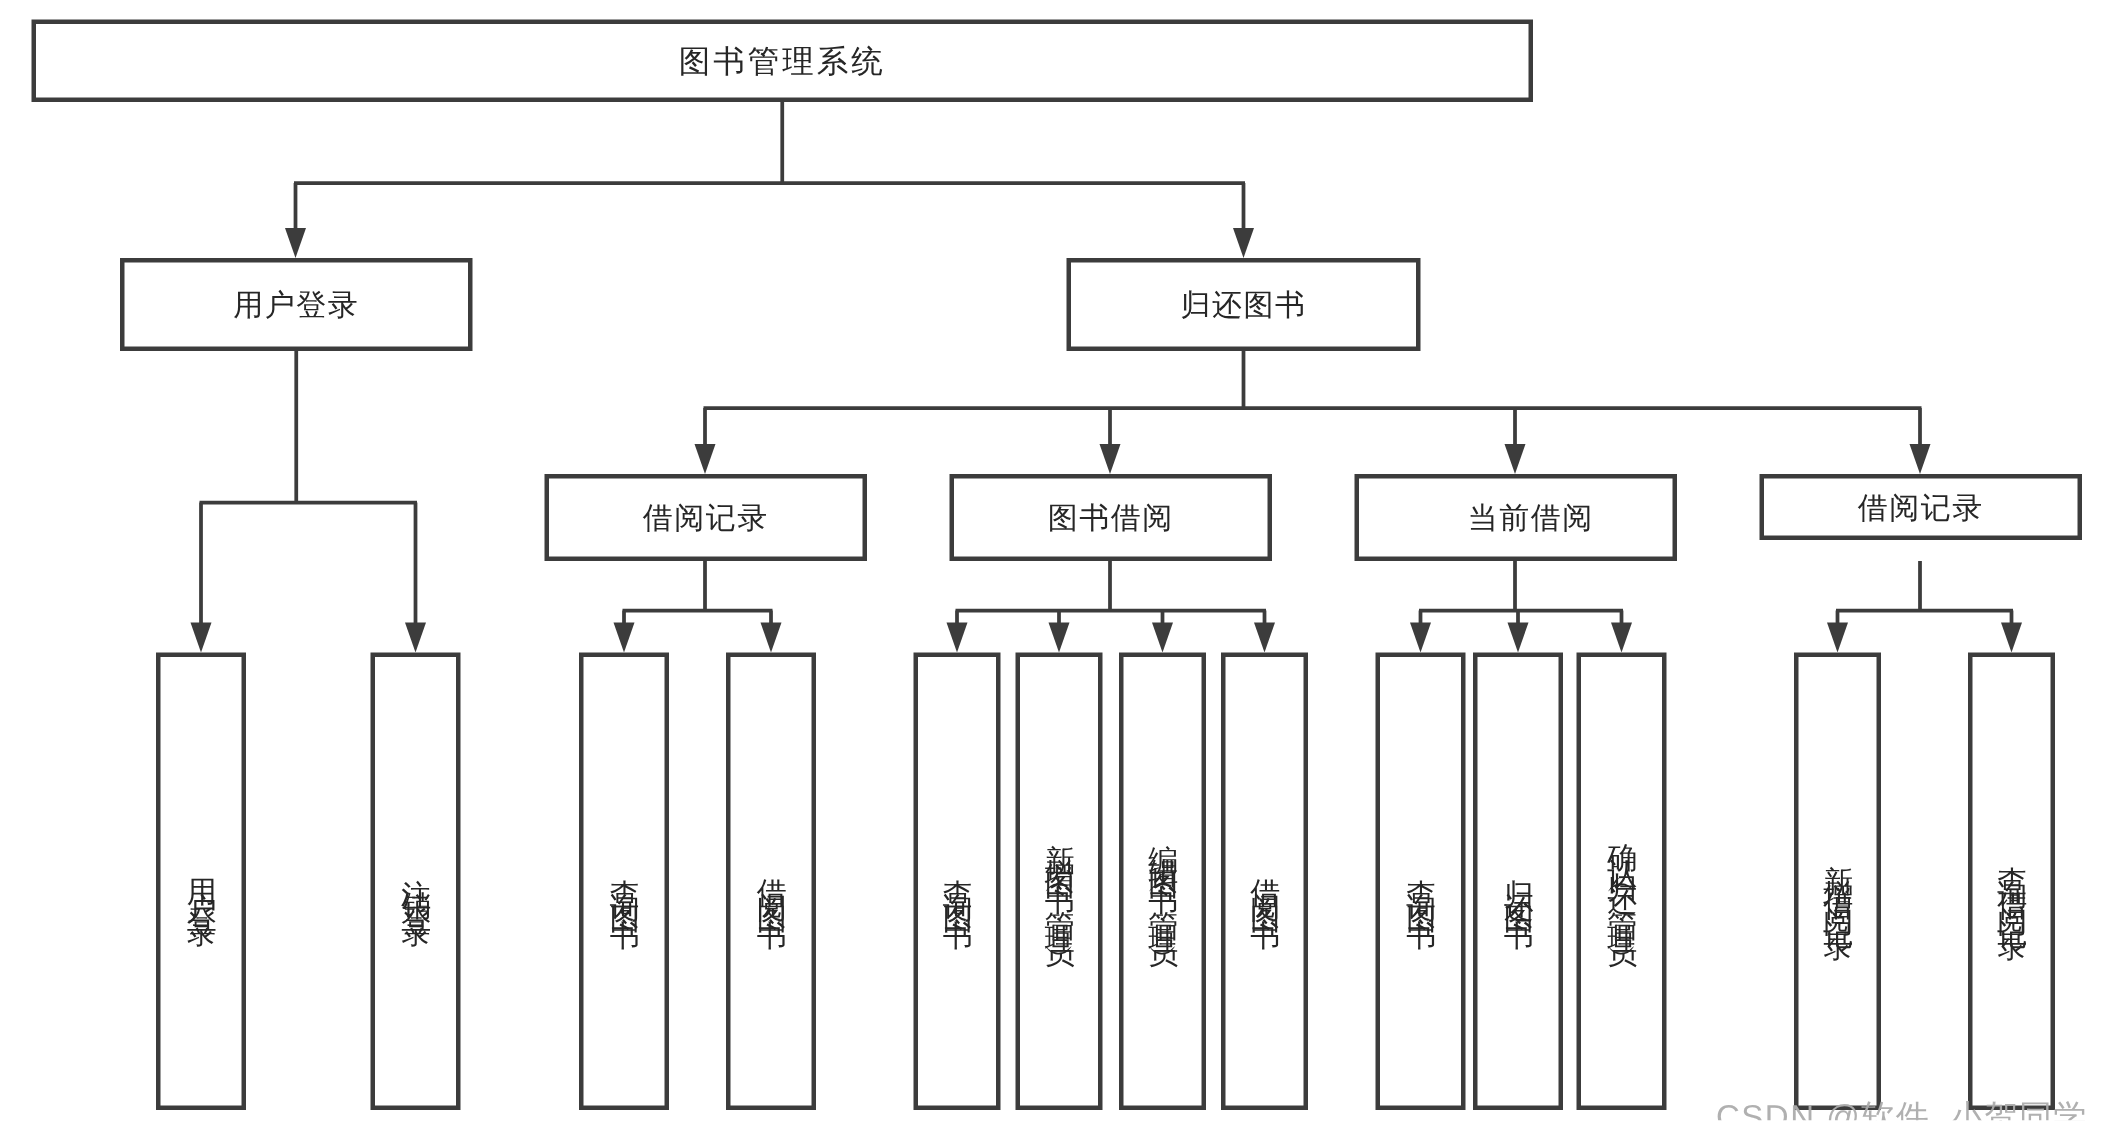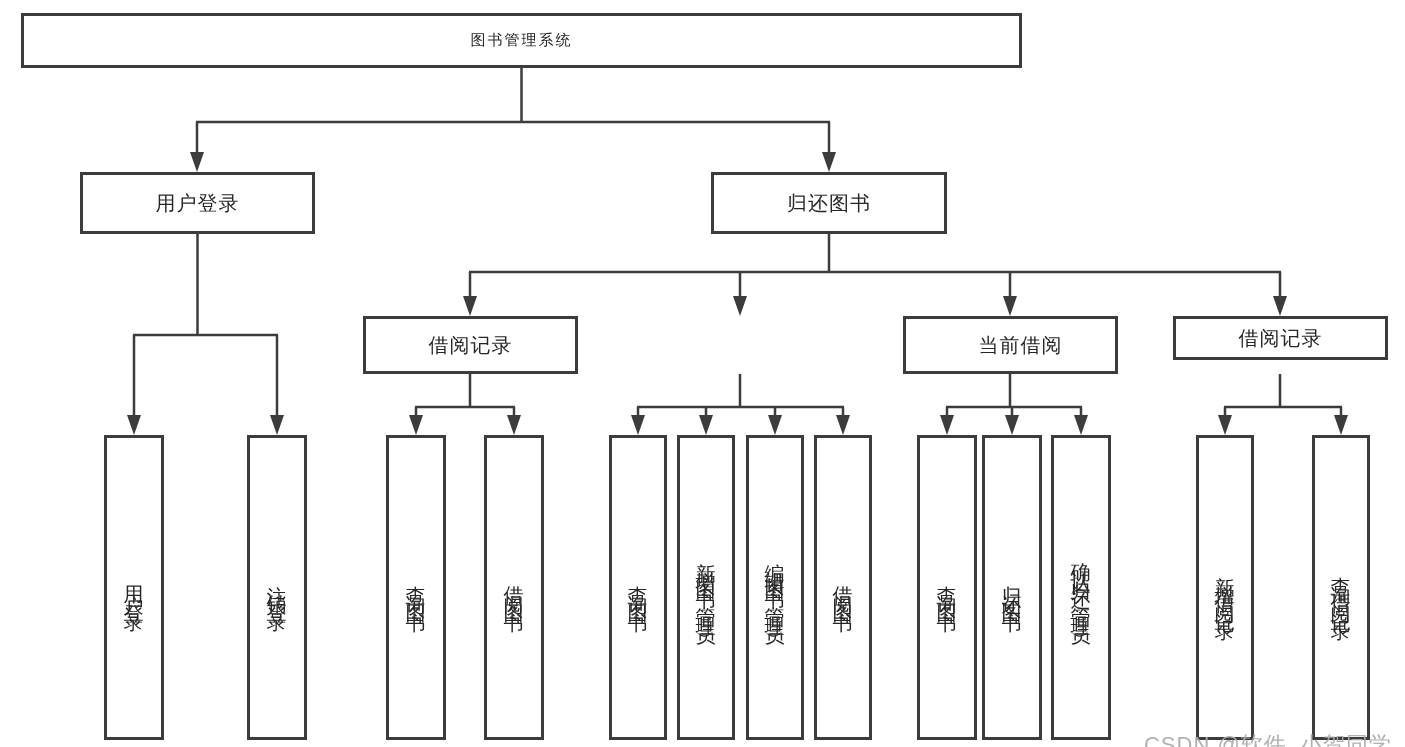--- a/index.html
+++ b/index.html
@@ -24,21 +24,21 @@
     align-items: center;
     justify-content: center;
     color: #262626;
     z-index: 2;
   }
   .hbox {
     font-size: 20px;
     letter-spacing: 1px;
   }
   .rootbox {
-    font-size: 15px;
+    font-size: 21px;
     letter-spacing: 2px;
   }
   .vbox span {
     writing-mode: vertical-rl;
     text-orientation: mixed;
     font-size: 20px;
     letter-spacing: 9px;
     line-height: 1;
     white-space: nowrap;
   }
@@ -103,20 +103,21 @@
       <path d="M1334,415 L1348,415 L1341,435 Z"></path>
     </g>
   </svg>
 
   <div class="node rootbox" style="left:21px; top:13px; width:1001px; height:55px;">图书管理系统</div>
 
   <div class="node hbox" style="left:80px; top:172px; width:235px; height:62px;">用户登录</div>
   <div class="node hbox" style="left:711px; top:172px; width:236px; height:62px;">归还图书</div>
 
   <div class="node hbox" style="left:363px; top:316px; width:215px; height:58px;">借阅记录</div>
+  <div class="node hbox" style="left:633px; top:316px; width:215px; height:58px;">图书借阅</div>
   <div class="node hbox" style="left:903px; top:316px; width:215px; height:58px;padding-left:20px;">当前借阅</div>
   <div class="node hbox" style="left:1173px; top:316px; width:215px; height:44px;">借阅记录</div>
 
   <div class="node vbox" style="left:104px; top:435px; width:60px; height:305px;">
     <span>用户登录</span>
   </div>
   <div class="node vbox" style="left:247px; top:435px; width:60px; height:305px;">
     <span>注销登录</span>
   </div>
 

